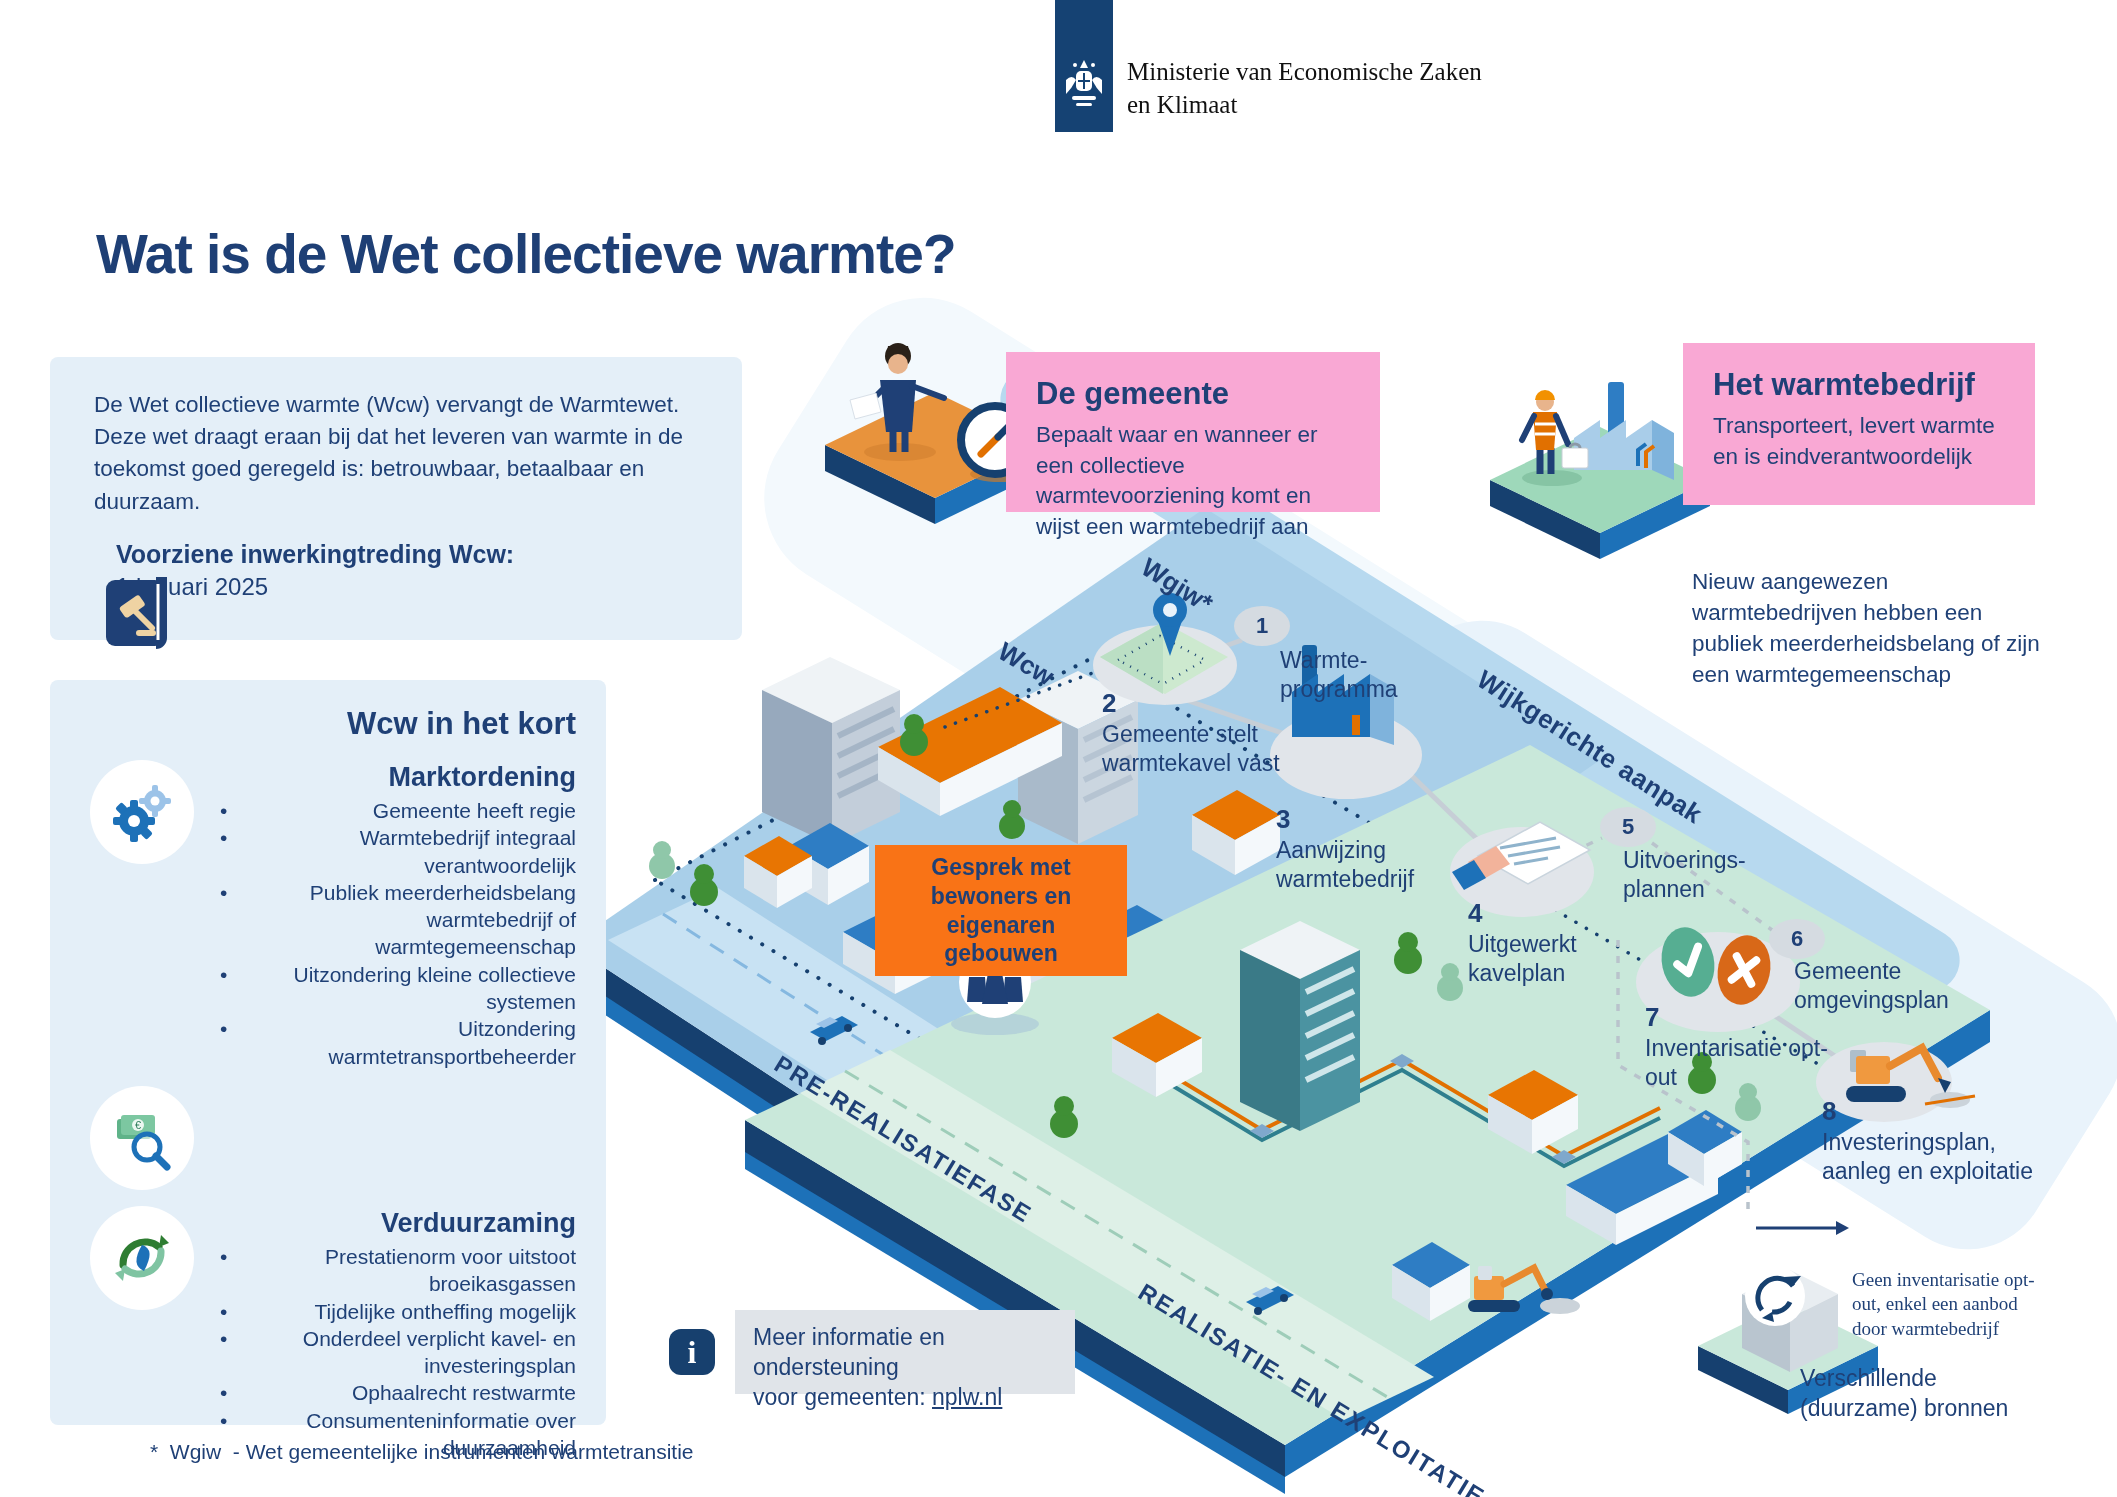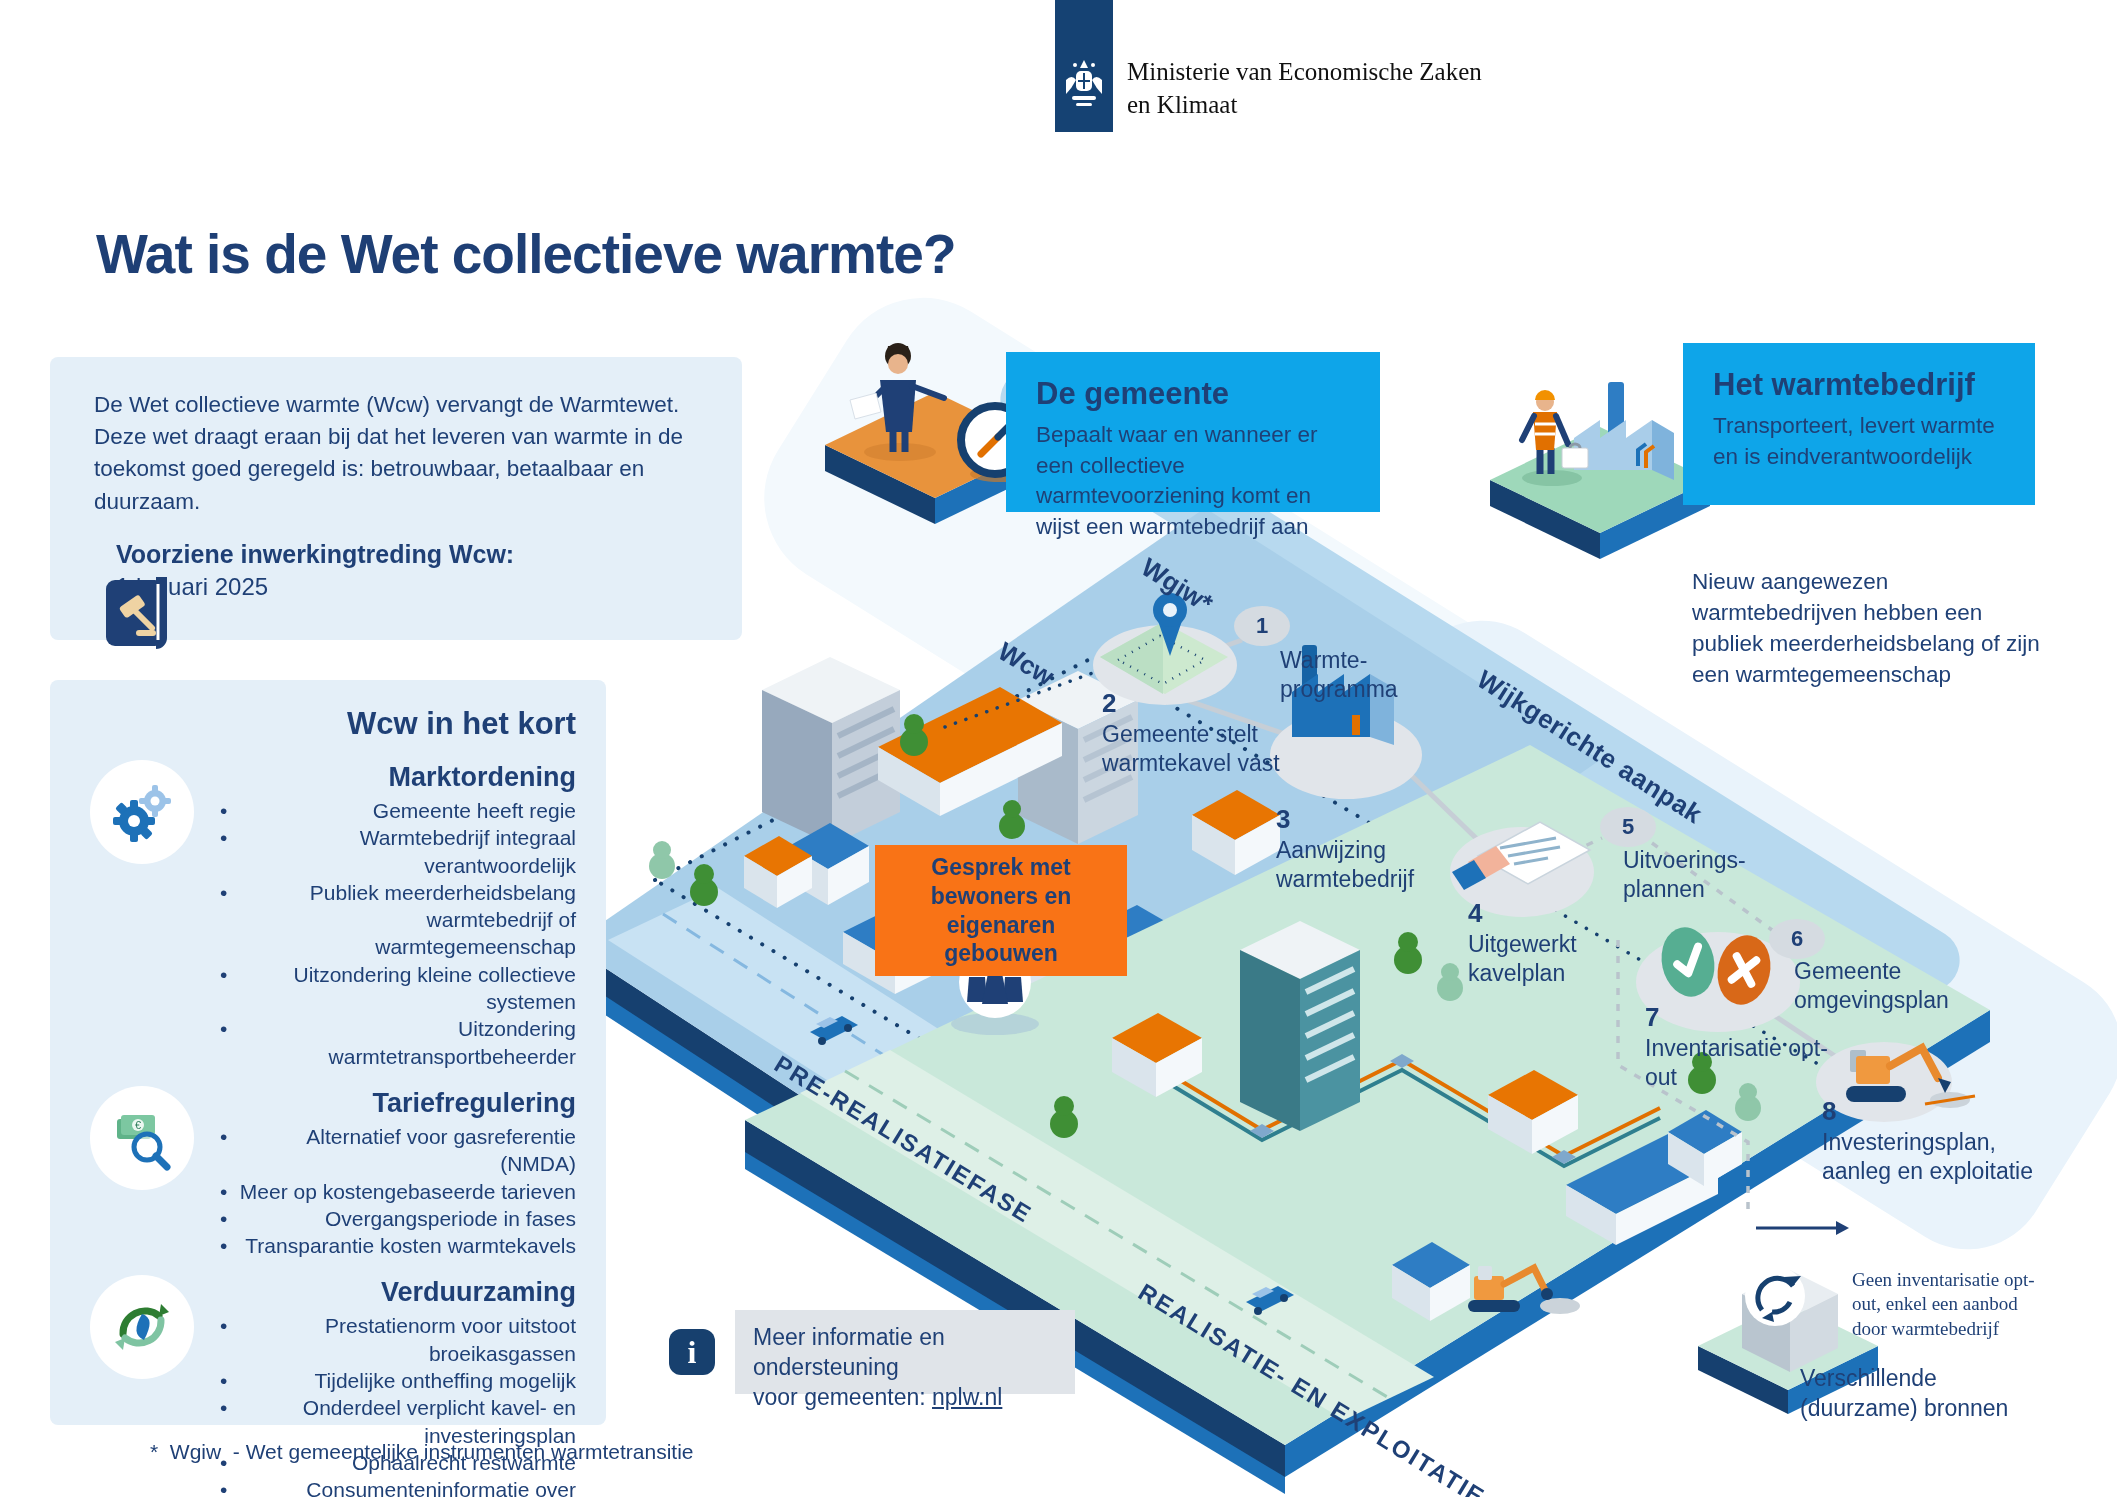--- a/index.html
+++ b/index.html
@@ -33,21 +33,21 @@
 
   .footnote{position:absolute;left:150px;top:1440px;font-size:21px;white-space:pre-wrap;}
 
   
   .info-icon-box{position:absolute;left:650px;top:1312px;width:84px;height:80px;background:#fff;display:flex;align-items:center;justify-content:center;}
   .i-badge{width:46px;height:46px;background:#17406E;color:#fff;border-radius:12px;display:flex;align-items:center;justify-content:center;font-family:"Liberation Serif",serif;font-size:32px;font-weight:bold;}
   .info-strip{position:absolute;left:735px;top:1310px;width:340px;height:84px;background:#E0E4E9;box-sizing:border-box;padding:13px 18px;font-size:23px;line-height:1.3;}
   .info-strip a{color:#1F4076;}
 
   
-  .role-box{position:absolute;background:#0ea5e9;box-sizing:border-box;padding:24px 30px;}
+  .role-box{position:absolute;background:#f9a8d4;box-sizing:border-box;padding:24px 30px;}
   .gemeente-box{left:1006px;top:352px;width:374px;height:160px;}
   .bedrijf-box{left:1683px;top:343px;width:352px;height:162px;}
   .role-box h2{margin:0 0 8px 0;font-size:31px;font-weight:800;}
   .role-box p{margin:0;font-size:22.5px;line-height:1.36;}
   .bedrijf-note{position:absolute;left:1692px;top:566px;width:348px;font-size:22.5px;line-height:1.38;margin:0;}
 
   
   .rot{position:absolute;transform-origin:0 0;white-space:nowrap;font-weight:600;}
   .wgiw{left:1152px;top:552px;transform:rotate(32deg);font-size:26px;}
   .wcw{left:1008px;top:636px;transform:rotate(30deg);font-size:26px;}
@@ -491,29 +491,20 @@
     <div class="icon-circle">
       <svg width="66" height="66" viewBox="0 0 66 66">
         <rect x="8" y="14" width="34" height="20" rx="3" fill="#5FB389"></rect>
         <rect x="12" y="10" width="34" height="20" rx="3" fill="#7CC7A1"></rect>
         <circle cx="29" cy="20" r="6" fill="#fff" opacity="0.85"></circle>
         <text x="29" y="24" font-size="11" text-anchor="middle" fill="#2E7D5B" font-family="Liberation Sans">€</text>
         <circle cx="38" cy="42" r="13" fill="#fff" fill-opacity="0.6" stroke="#1D71B8" stroke-width="5"></circle>
         <line x1="47" y1="51" x2="58" y2="62" stroke="#1D71B8" stroke-width="7" stroke-linecap="round"></line>
       </svg>
     </div>
-    <div class="kort-content">
-      <h3>Tariefregulering</h3>
-      <ul>
-        <li>Alternatief voor gasreferentie (NMDA)</li>
-        <li>Meer op kostengebaseerde tarieven</li>
-        <li>Overgangsperiode in fases</li>
-        <li>Transparantie kosten warmtekavels</li>
-      </ul>
-    </div>
   </div>
 
   <div class="kort-section">
     <div class="icon-circle">
       <svg width="66" height="66" viewBox="0 0 66 66">
         <path d="M14,40 a22,22 0 0 1 36,-18" fill="none" stroke="#2E7D32" stroke-width="7" stroke-linecap="round"></path>
         <polygon points="50,22 60,18 52,10" fill="#2E7D32"></polygon>
         <path d="M52,26 a22,22 0 0 1 -36,18" fill="none" stroke="#7FC4A2" stroke-width="7" stroke-linecap="round"></path>
         <polygon points="16,44 6,48 14,56" fill="#7FC4A2"></polygon>
         <path d="M33,20 q14,4 2,26 q-14,-6 -2,-26" fill="#1D71B8"></path>

